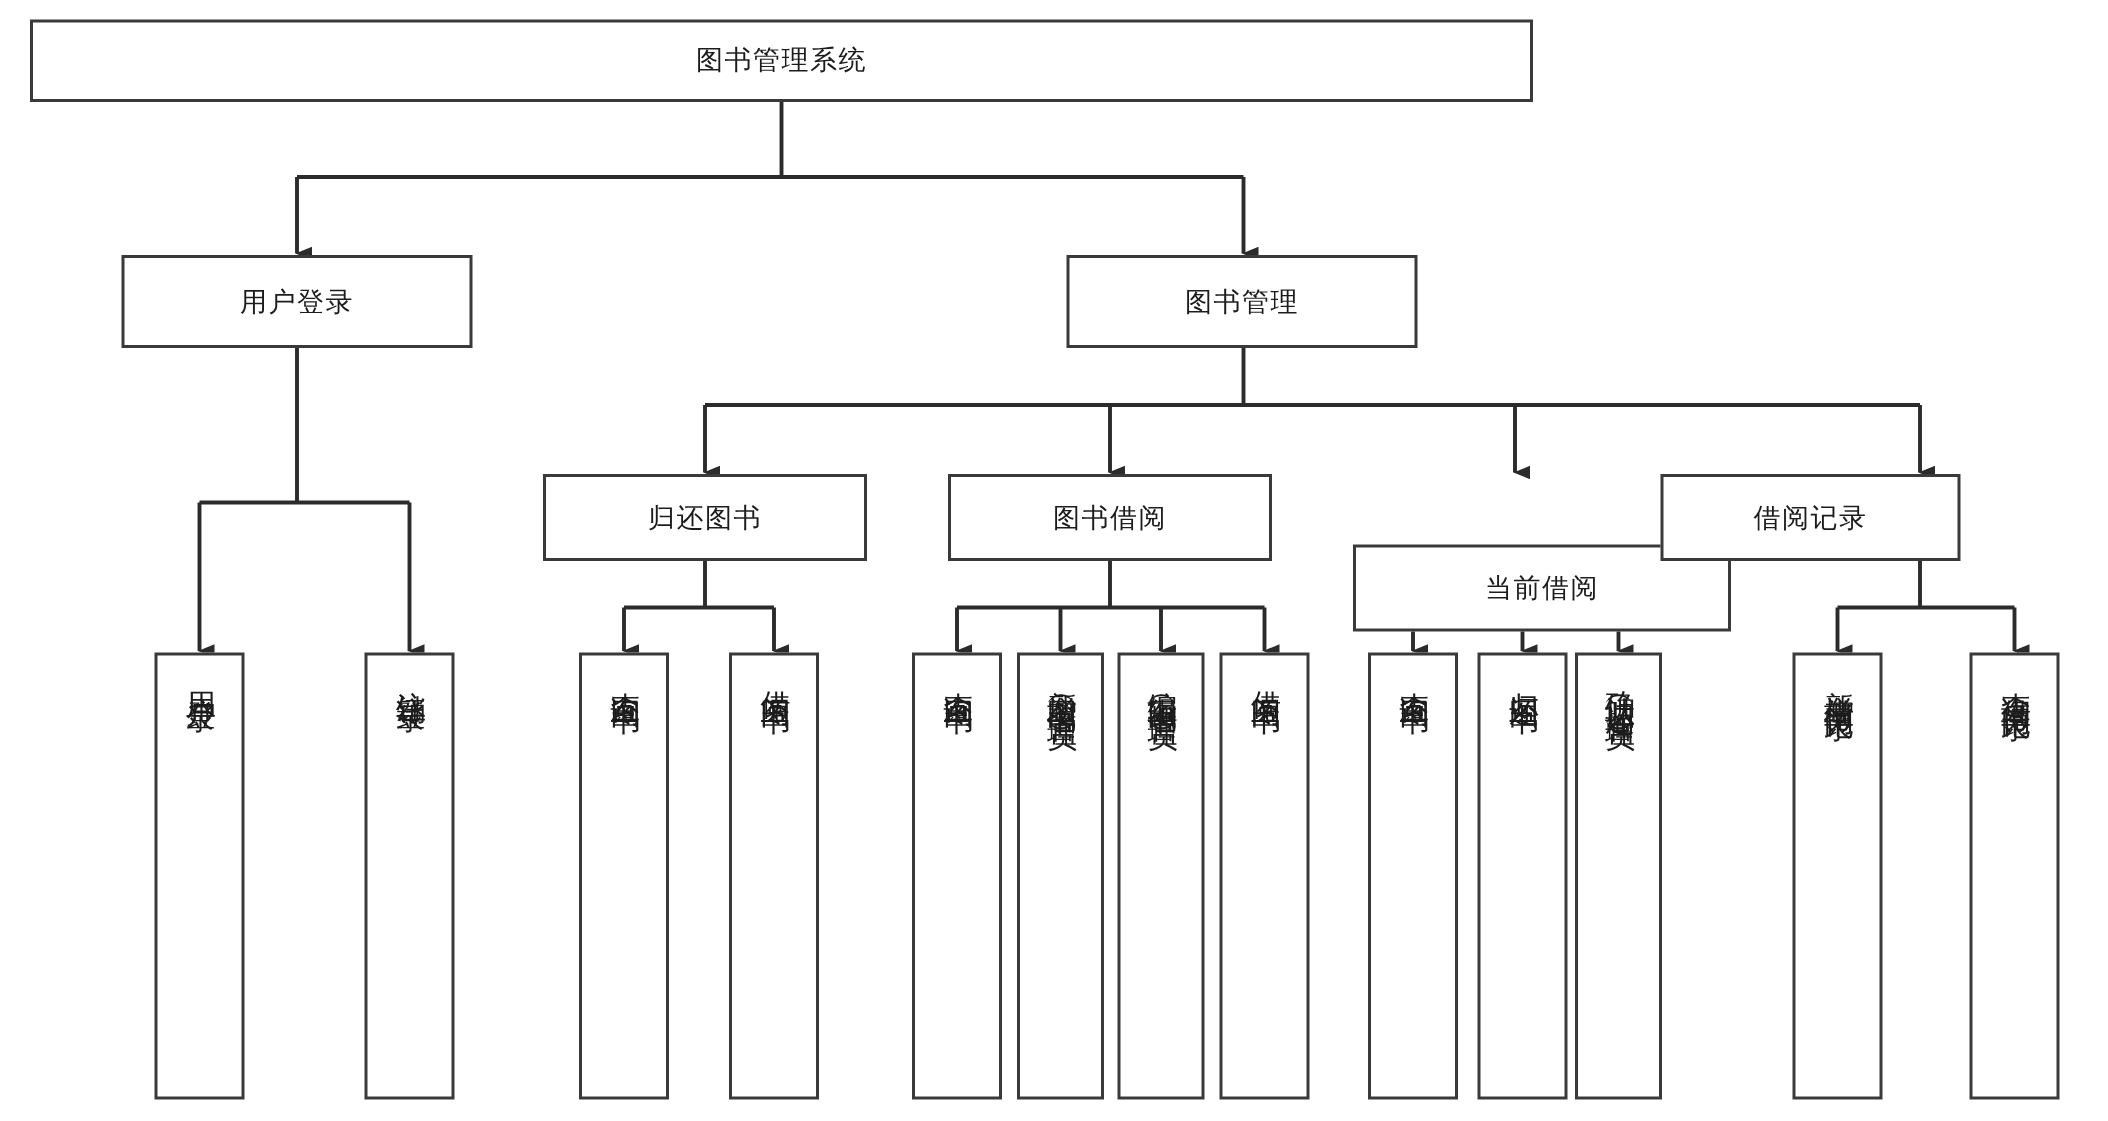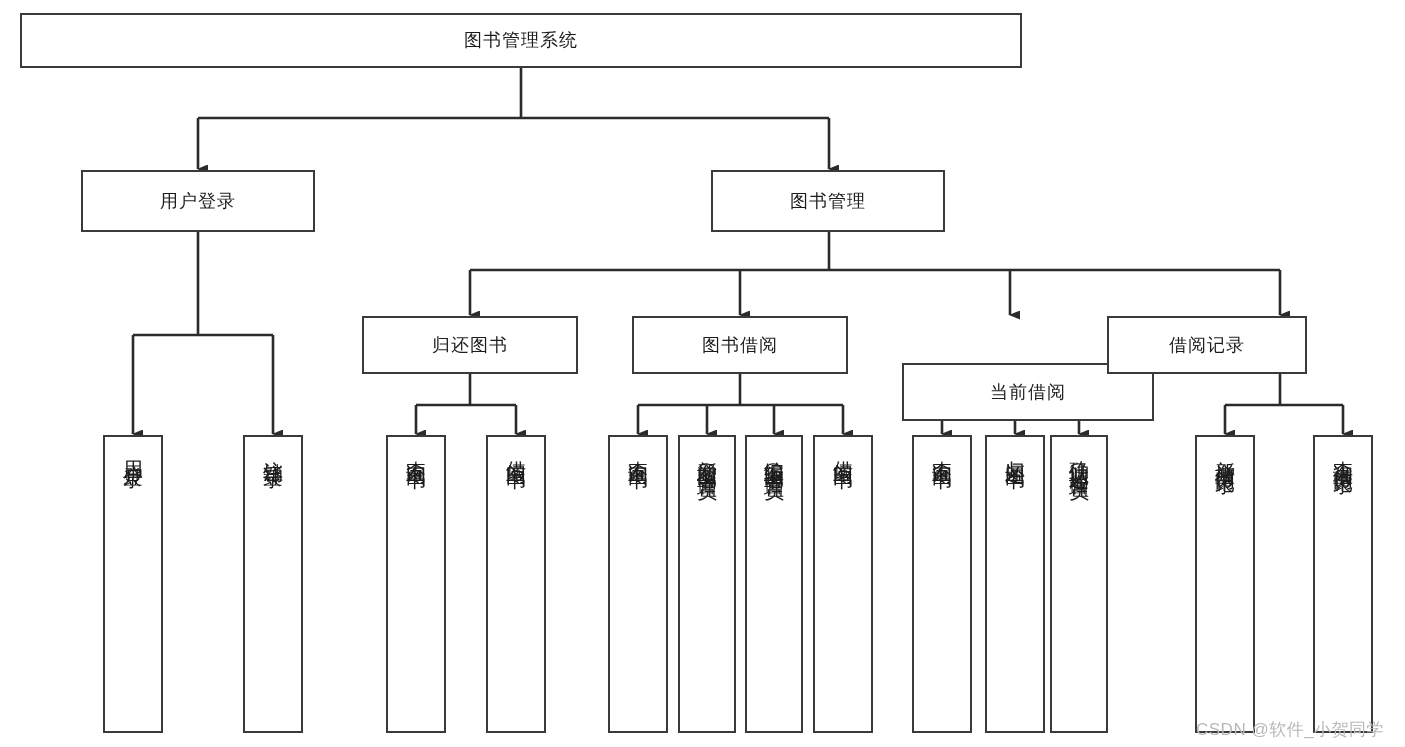--- a/index.html
+++ b/index.html
@@ -173,15 +173,14 @@
         <span class="node-label">确认归还（管理员）</span>
       </div>
       <div class="node vertical" style="left: 1195px; top: 435px; width: 60px; height: 298px;">
         <span class="node-label">新增借阅记录</span>
       </div>
       <div class="node vertical" style="left: 1313px; top: 435px; width: 60px; height: 298px;">
         <span class="node-label">查询借阅记录</span>
       </div>
     </div>
 
-  <div class="watermark" style="left: 1196px; top: 718px;">CSDN @软件_小贺同学</div>
 
 </div>
 
 </body></html>

